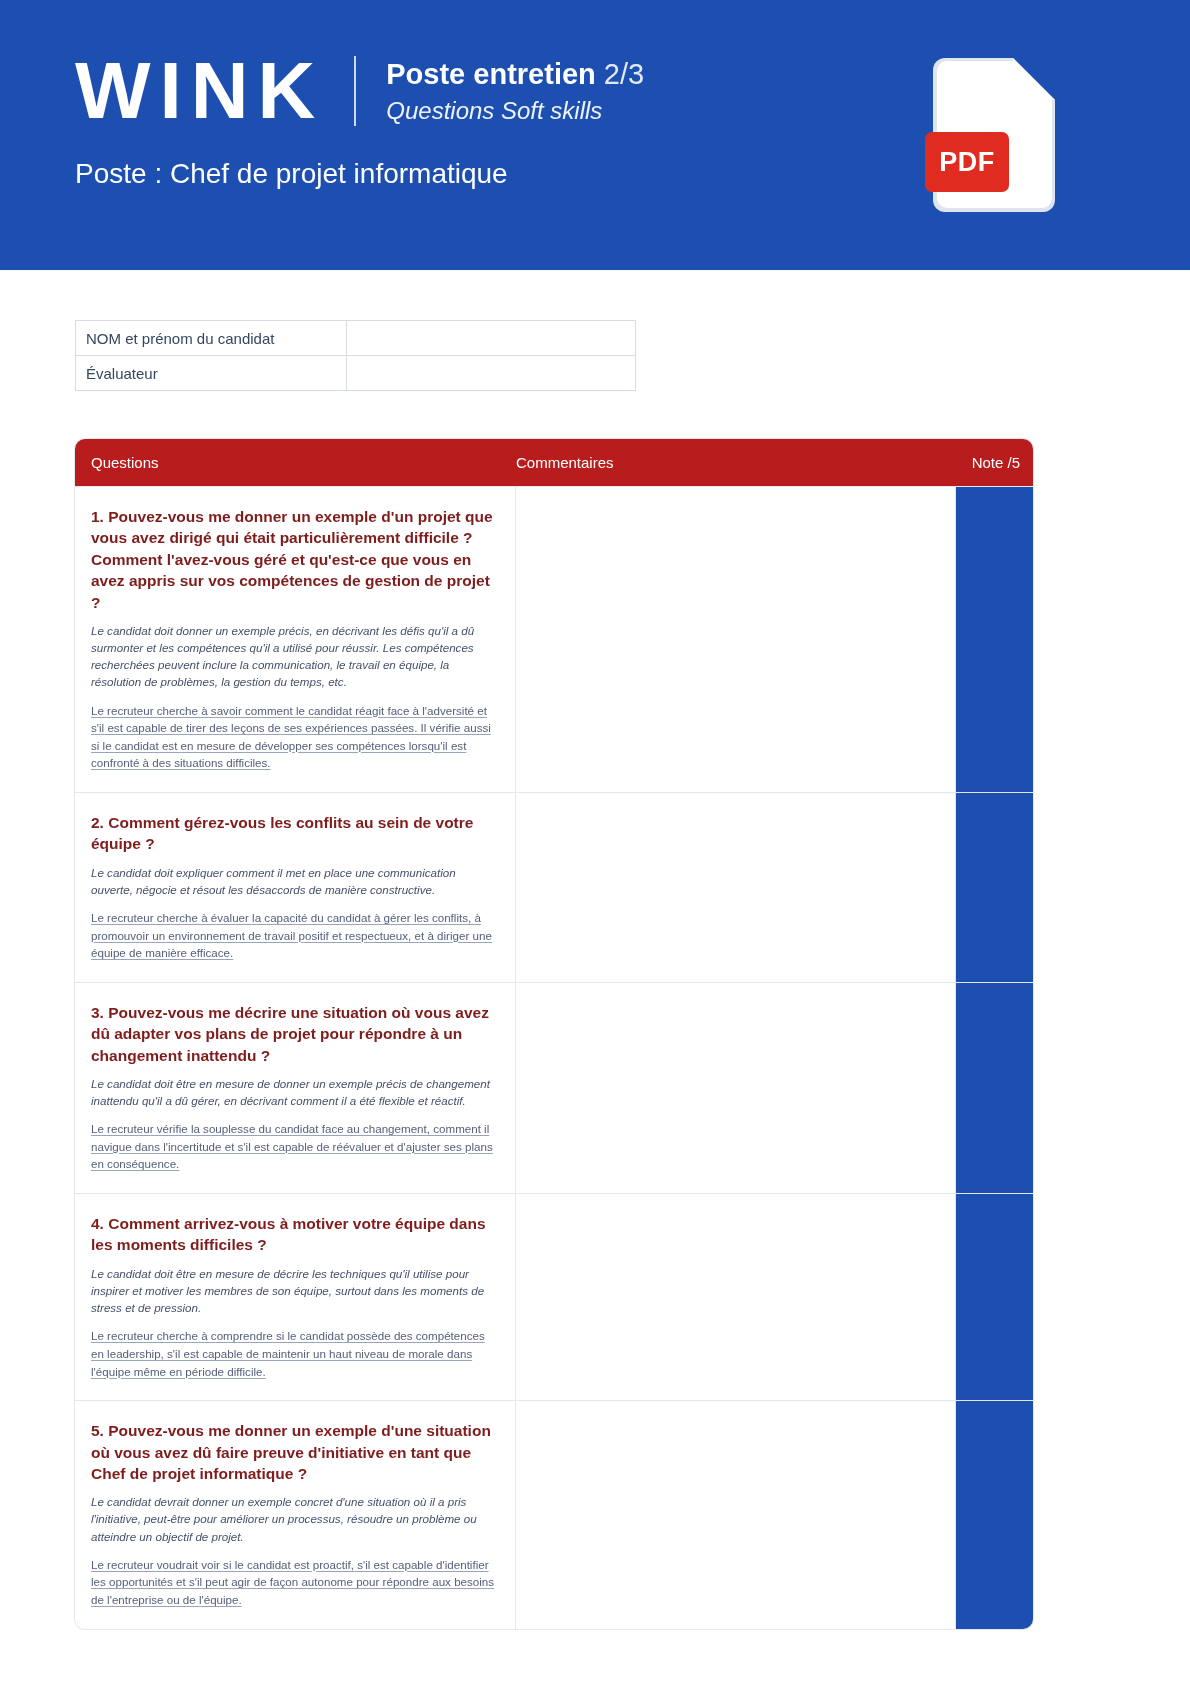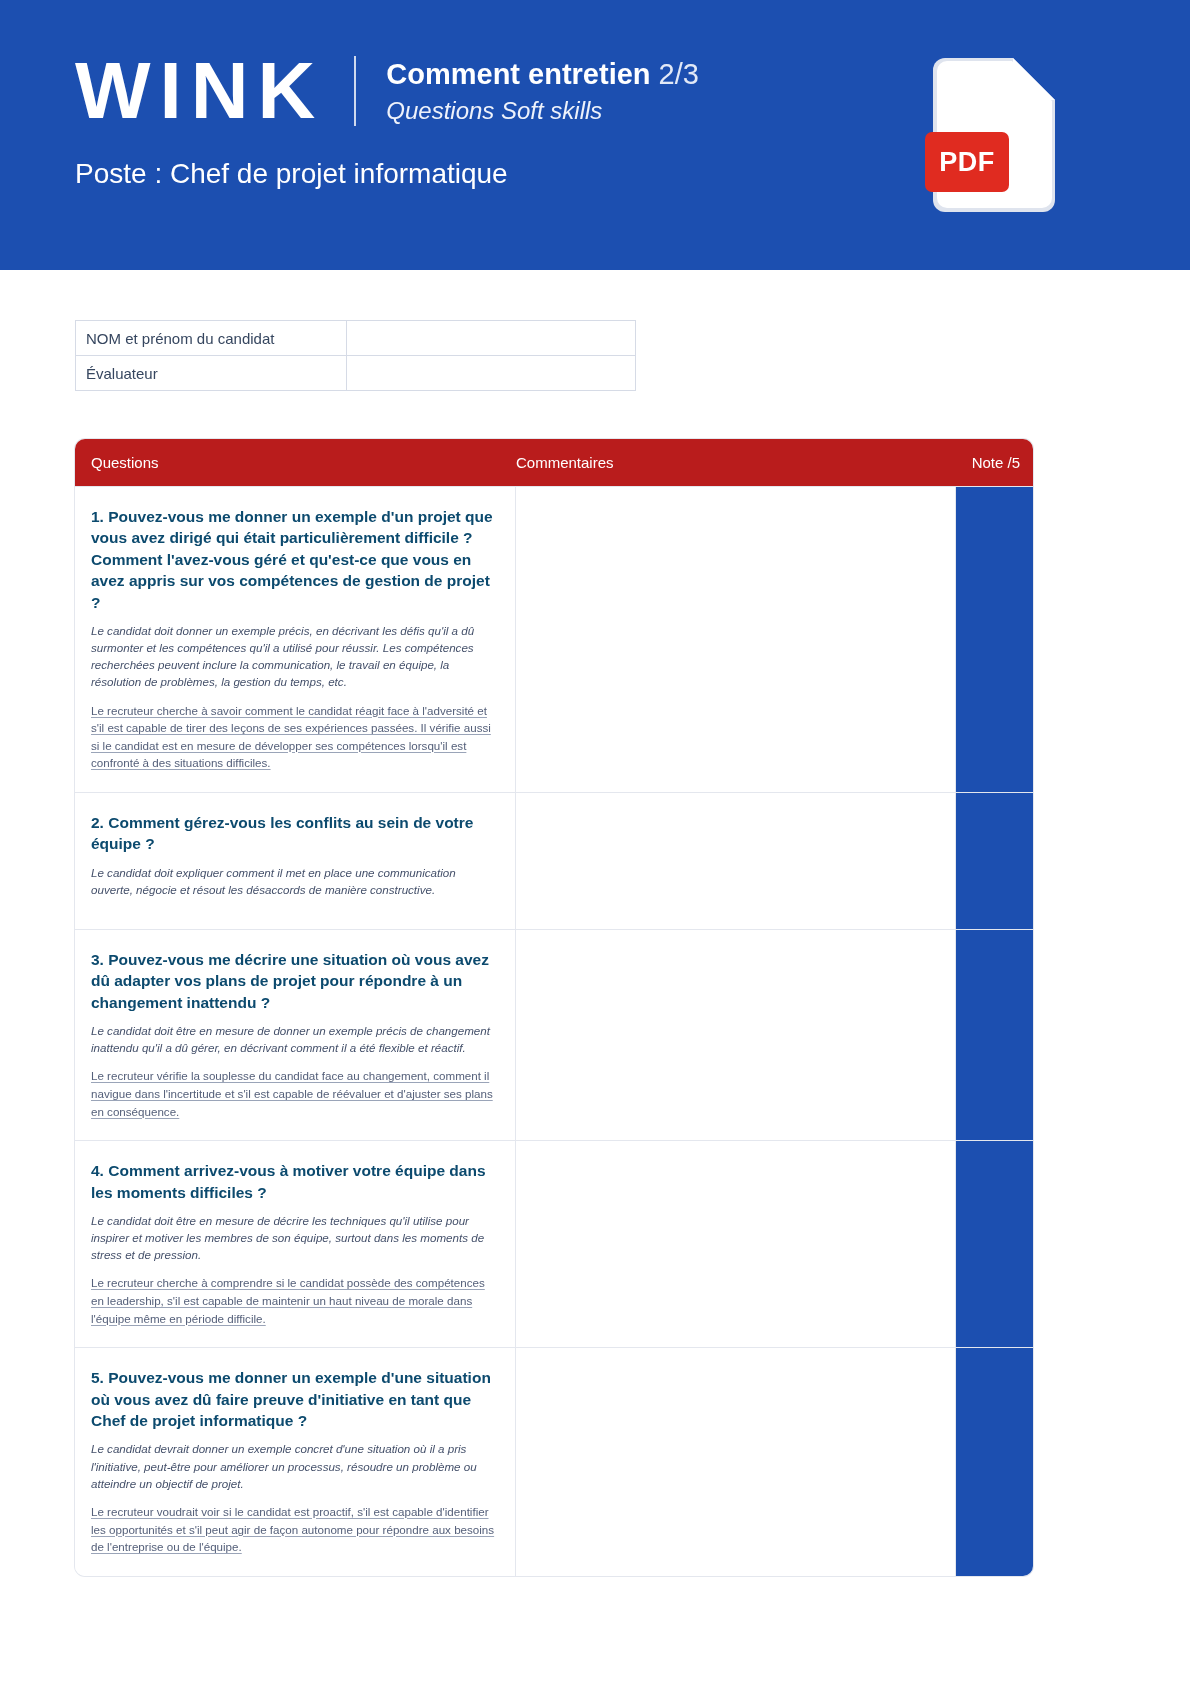--- a/index.html
+++ b/index.html
@@ -182,21 +182,21 @@
   .cell-c {
     border-right: 1px solid #e4e7ee;
     box-sizing: border-box;
   }
   .cell-n {
     background: #1c4fb0;
     box-sizing: border-box;
   }
 
   .q-title {
-    color: #0c4a6e;
+    color: #7f1d1d;
     font-size: 15.5px;
     font-weight: 600;
     line-height: 1.38;
     margin: 0 0 9px 0;
   }
   .q-desc {
     font-style: italic;
     font-size: 11.6px;
     line-height: 1.48;
     color: #44506a;
@@ -214,21 +214,21 @@
 </style>
 </head>
 <body>
 
 <div class="header">
   <div class="header-inner">
     <div class="brand-row">
       <div class="wink-logo">WINK</div>
       <div class="brand-divider"></div>
       <div class="title-block">
-        <div class="doc-title"><span>Comment entretien</span> <span class="pagenum">2/3</span></div>
+        <div class="doc-title"><span>Poste entretien</span> <span class="pagenum">2/3</span></div>
         <div class="doc-subtitle">Questions Soft skills</div>
       </div>
     </div>
     <div class="poste-line">Poste : Chef de projet informatique</div>
   </div>
 
   <div class="pdf-icon">
     <svg class="pdf-sheet" viewBox="0 0 122 154" xmlns="http://www.w3.org/2000/svg">
       <path d="M12 0 H80 L122 42 V142 a12 12 0 0 1 -12 12 H12 a12 12 0 0 1 -12 -12 V12 A12 12 0 0 1 12 0 Z" fill="#dfe4ee"></path>
       <path d="M14 3 H79 L119 43 V140 a10 10 0 0 1 -10 10 H14 a10 10 0 0 1 -10 -10 V13 A10 10 0 0 1 14 3 Z" fill="#ffffff"></path>
@@ -268,20 +268,21 @@
         <p class="q-note">Le recruteur cherche à savoir comment le candidat réagit face à l'adversité et s'il est capable de tirer des leçons de ses expériences passées. Il vérifie aussi si le candidat est en mesure de développer ses compétences lorsqu'il est confronté à des situations difficiles.</p>
       </div>
       <div class="cell-c col-c"></div>
       <div class="cell-n col-n"></div>
     </div>
 
     <div class="grid-row">
       <div class="cell-q col-q">
         <p class="q-title">2. Comment gérez-vous les conflits au sein de votre équipe ?</p>
         <p class="q-desc">Le candidat doit expliquer comment il met en place une communication ouverte, négocie et résout les désaccords de manière constructive.</p>
+        <p class="q-note">Le recruteur cherche à évaluer la capacité du candidat à gérer les conflits, à promouvoir un environnement de travail positif et respectueux, et à diriger une équipe de manière efficace.</p>
       </div>
       <div class="cell-c col-c"></div>
       <div class="cell-n col-n"></div>
     </div>
 
     <div class="grid-row">
       <div class="cell-q col-q">
         <p class="q-title">3. Pouvez-vous me décrire une situation où vous avez dû adapter vos plans de projet pour répondre à un changement inattendu ?</p>
         <p class="q-desc">Le candidat doit être en mesure de donner un exemple précis de changement inattendu qu'il a dû gérer, en décrivant comment il a été flexible et réactif.</p>
         <p class="q-note">Le recruteur vérifie la souplesse du candidat face au changement, comment il navigue dans l'incertitude et s'il est capable de réévaluer et d'ajuster ses plans en conséquence.</p>

